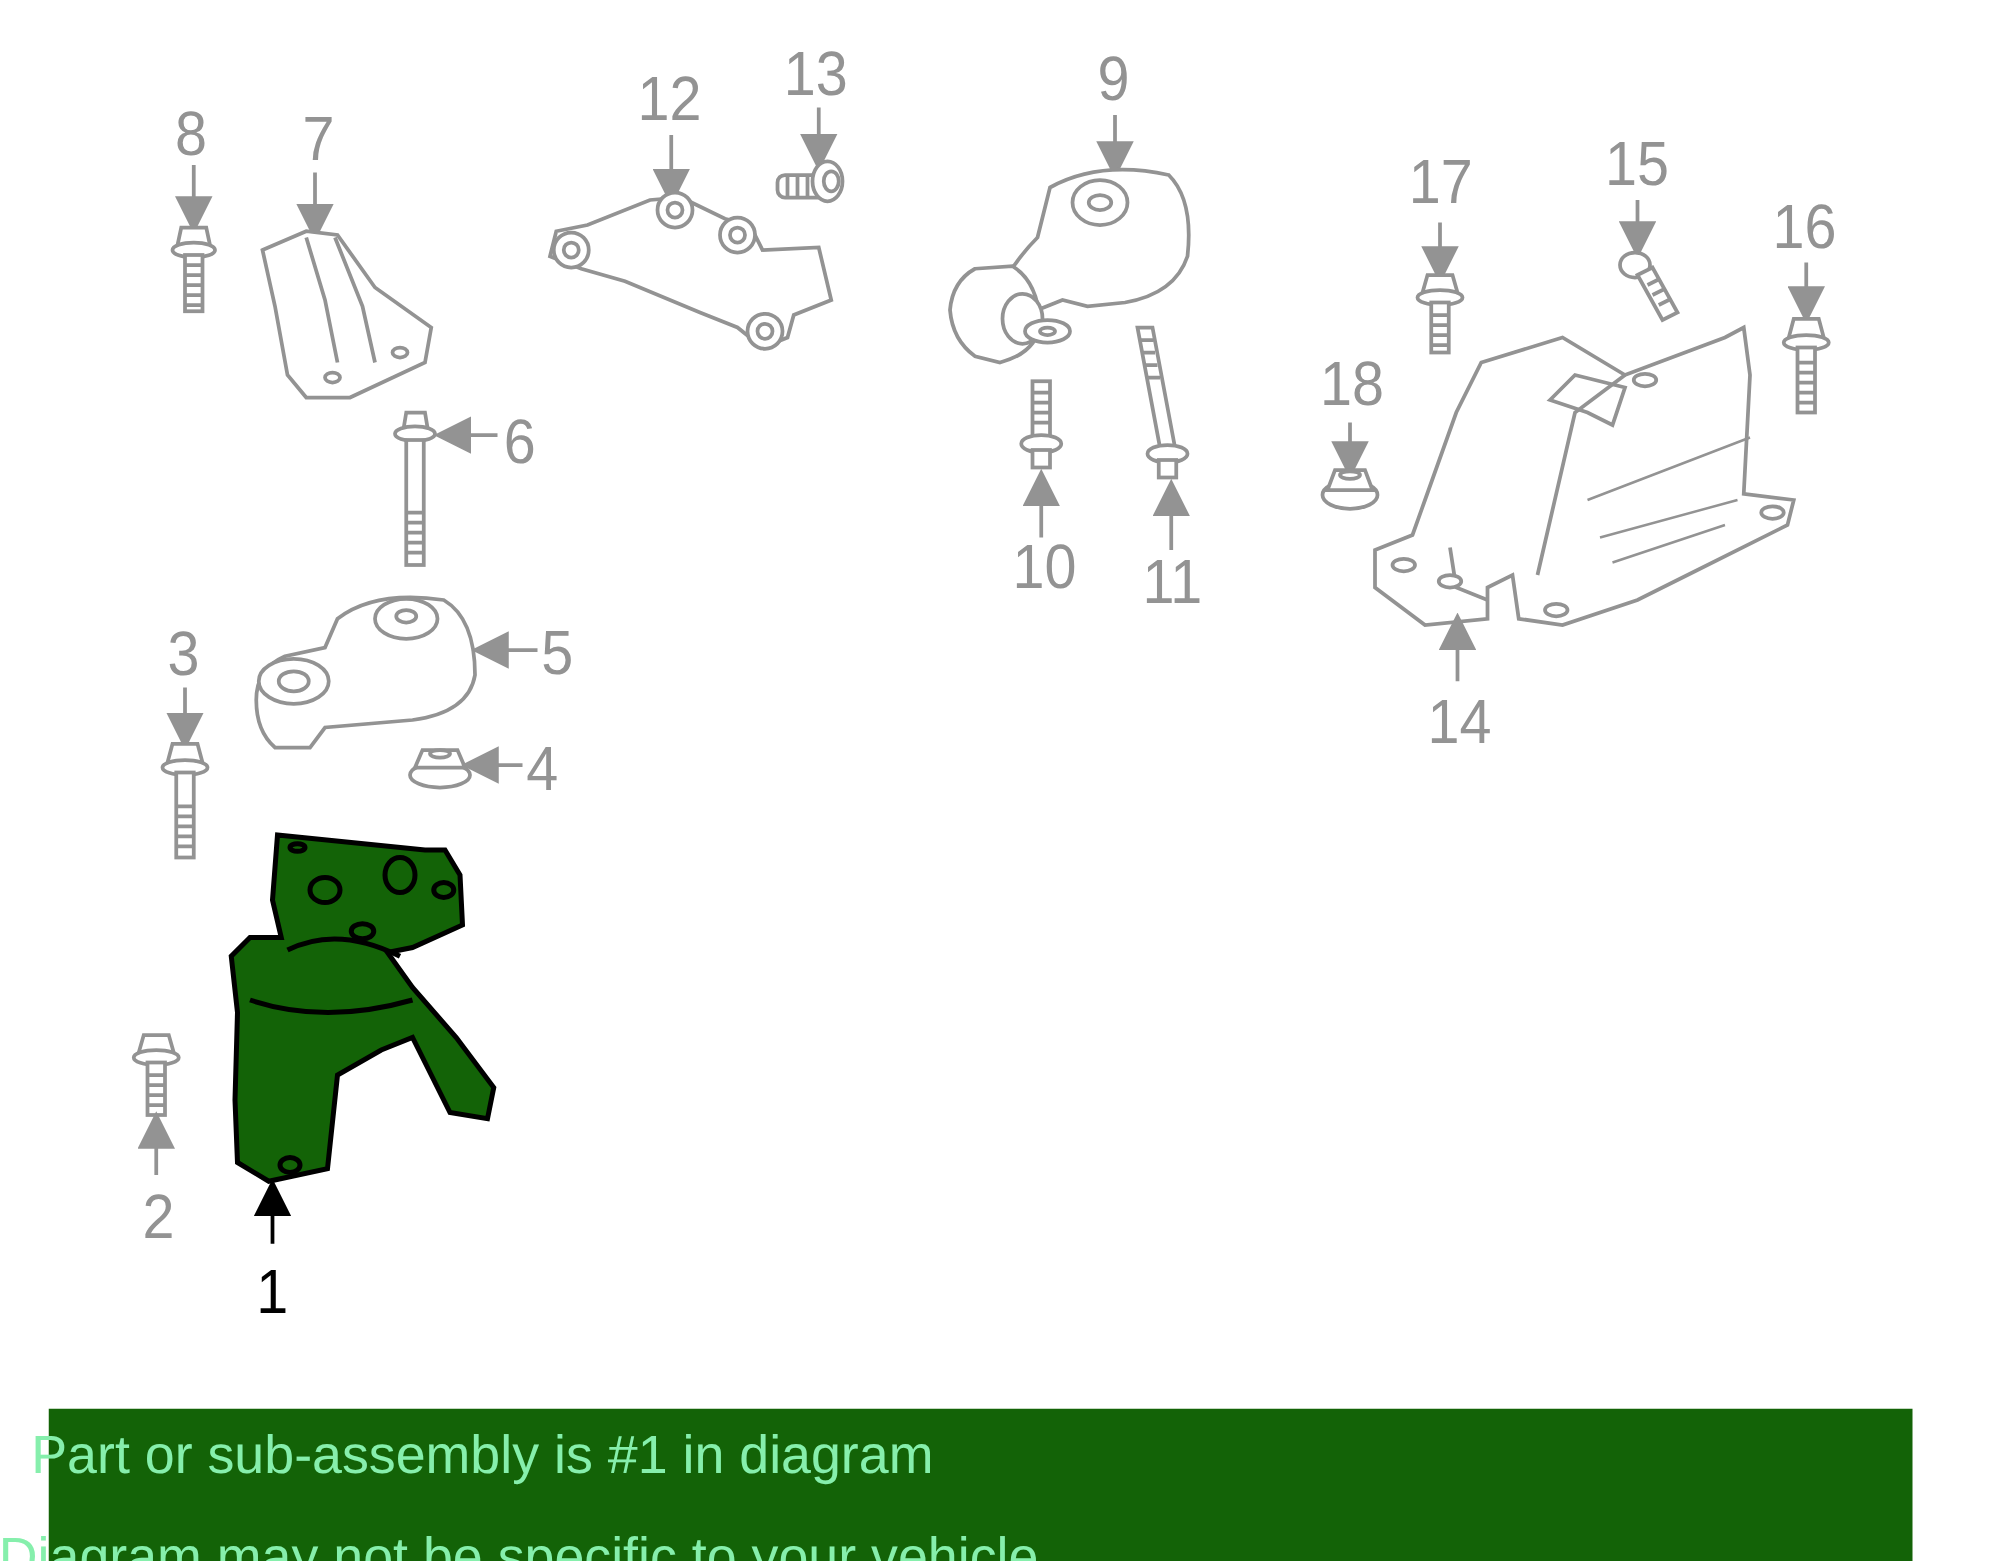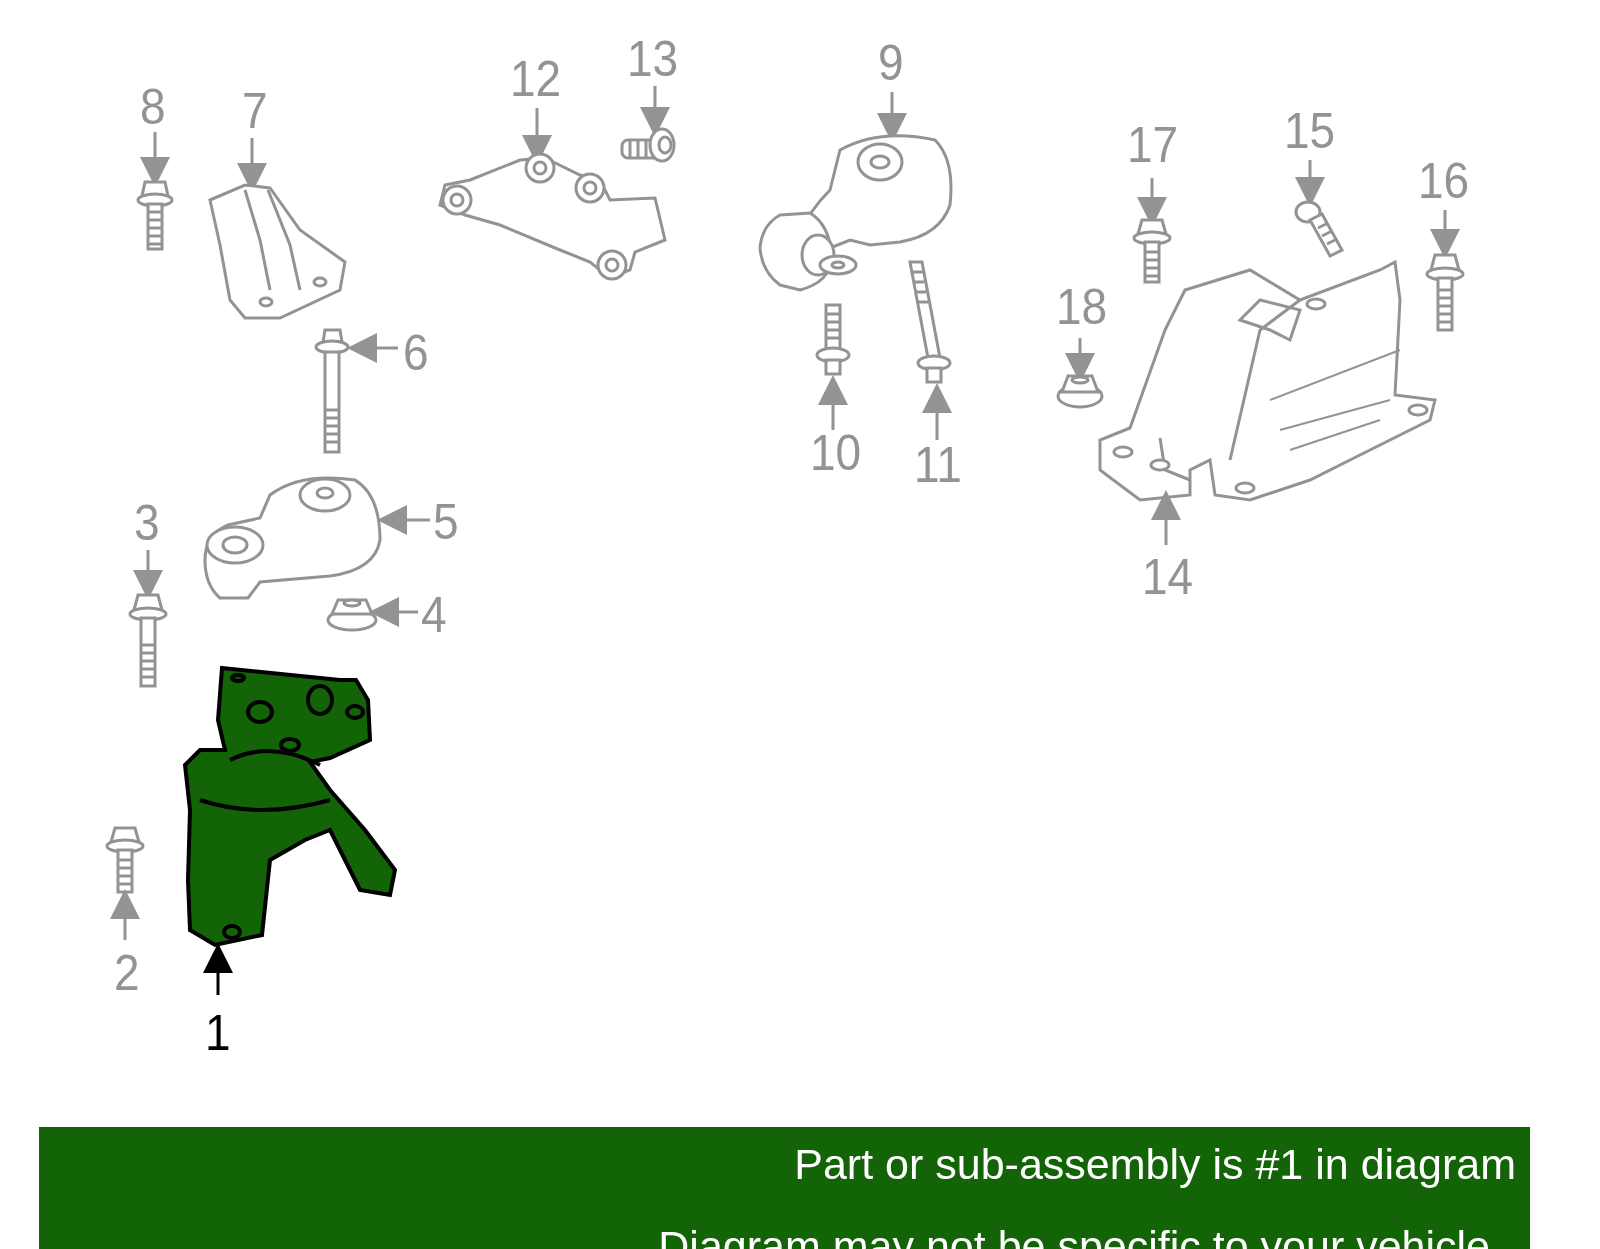--- a/index.html
+++ b/index.html
@@ -1,21 +1,21 @@
 <!DOCTYPE html>
 <html><head>
 <meta charset="utf-8">
 <style>
   html,body{margin:0;padding:0;background:#ffffff;}
   body{width:1600px;height:1249px;position:relative;overflow:hidden;font-family:"Liberation Sans",sans-serif;}
   #diagram{position:absolute;left:0;top:0;width:1600px;height:1100px;}
   .callout{position:absolute;font-family:"Liberation Sans",sans-serif;font-size:50px;line-height:1;color:#939393;transform:scaleX(0.92);transform-origin:left top;}
   .callout.active{color:#000000;}
   #banner{position:absolute;left:39px;top:1127px;width:1491px;height:122px;background:#136307;}
-  .banner-line{position:absolute;left:0;width:1491px;text-align:right;font-size:43px;color:#ffffff;line-height:1;}
+  .banner-line{position:absolute;left:0;width:1491px;text-align:left;font-size:43px;color:#86efac;line-height:1;}
   #banner-line-1{top:16px;left:-14px;}
   #banner-line-2{top:64px;left:-40px;margin-top:34px;}
 </style>
 </head>
 <body>
 
 <div id="diagram">
   <svg width="1600" height="1100" viewBox="0 0 1600 1100" xmlns="http://www.w3.org/2000/svg">
     <defs>
       <marker id="ah" markerWidth="10" markerHeight="10" refX="5" refY="5" orient="auto">

